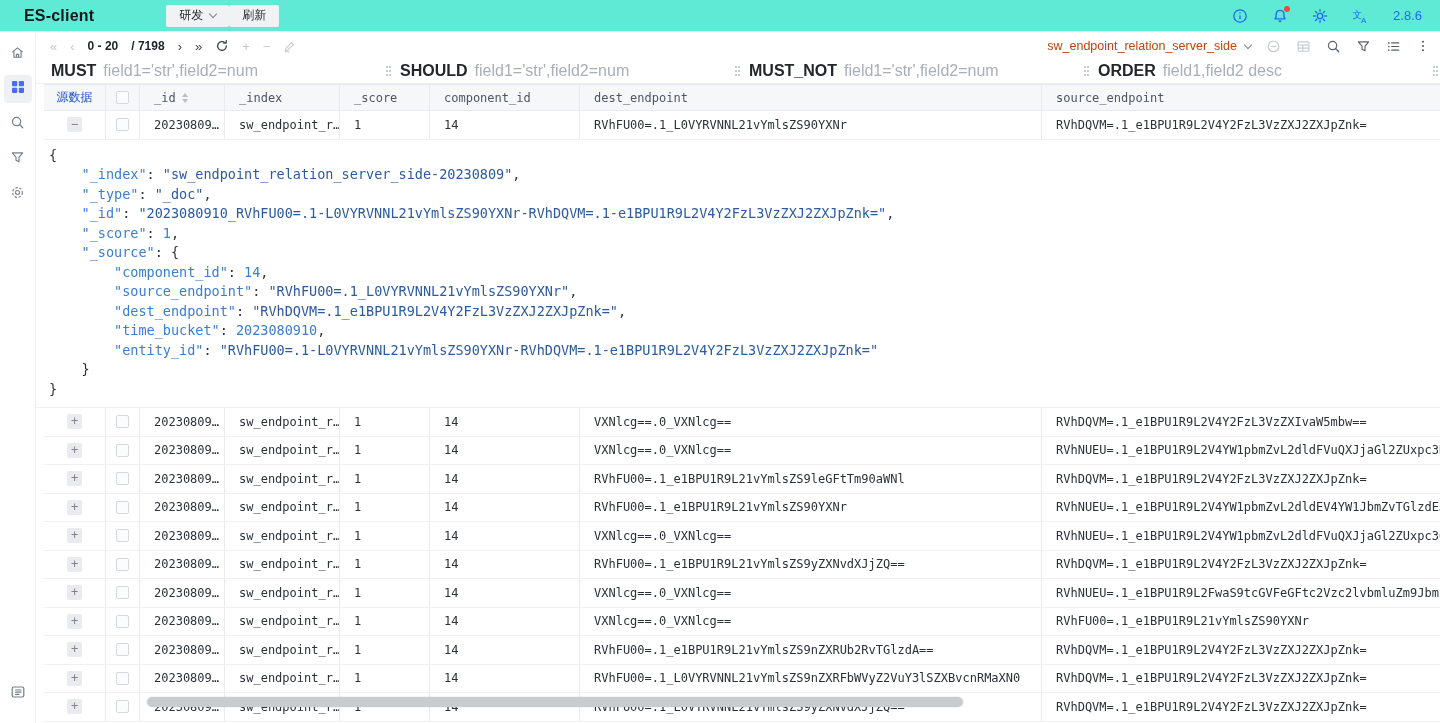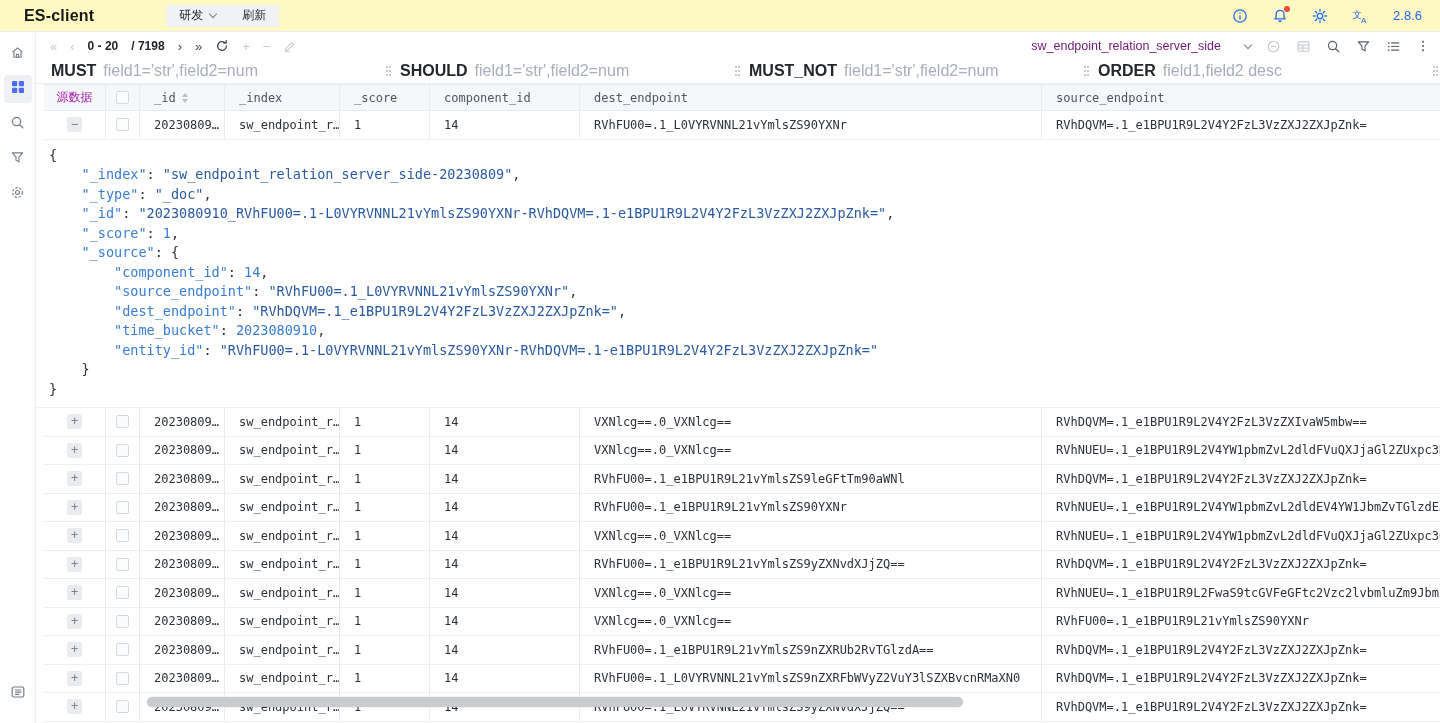--- a/index.html
+++ b/index.html
@@ -2,21 +2,21 @@
 <html><head>
 <meta charset="utf-8">
 <style>
   *{box-sizing:border-box}
   html,body{margin:0;padding:0}
   body{width:1440px;height:723px;overflow:hidden;position:relative;background:#fff;
        font-family:"Liberation Sans",sans-serif;color:#23262b;}
 
   
   .topbar{height:32px;display:flex;align-items:center;padding:0 18px 0 24px;
-          border-bottom:1px solid #ebedf0;background:#fef9c3;position:relative;z-index:5}
+          border-bottom:1px solid #ebedf0;background:#5eead4;position:relative;z-index:5}
   .app-title{font-size:16px;font-weight:700;color:#17181a;letter-spacing:.2px}
   .tbtn{height:22px;background:#f1f2f4;border:none;border-radius:2px;
         font-size:12px;color:#1f2329;padding:0 13px;display:inline-flex;align-items:center;gap:7px;
         font-family:inherit;cursor:pointer}
   .tbtn.first{margin-left:72px}
   .chev{width:6px;height:6px;border-right:1.3px solid #7d848d;border-bottom:1.3px solid #7d848d;
         transform:rotate(45deg);margin-top:-3px;display:inline-block}
   .tr-icons{margin-left:auto;display:flex;align-items:center;gap:24px;color:#2468f2}
   .tr-icons svg{display:block}
   .bell-wrap{position:relative}
@@ -33,21 +33,21 @@
 
   
   .main{position:absolute;top:33px;left:36px;width:1404px;height:690px;overflow:hidden}
 
   .toolbar{height:26px;display:flex;align-items:center;padding:0 10px 0 14px}
   .pg{display:flex;align-items:center;gap:13px;font-size:13px}
   .pg .nav{cursor:pointer;color:#3f4650;font-size:13px;line-height:1}
   .pg .dis{color:#c3c7cd}
   .pg .num{font-size:12px;font-weight:700;color:#1f2329}
   .tb-right{margin-left:auto;display:flex;align-items:center;gap:15px;color:#59616d}
-  .idx-select{display:flex;align-items:center;gap:24px;font-size:12.5px;color:#701a75;cursor:pointer}
+  .idx-select{display:flex;align-items:center;gap:8px;font-size:12.5px;color:#c2410c;cursor:pointer}
   .ic{display:flex;align-items:center;cursor:pointer}
   .ic.dis{color:#c6cacf;cursor:default}
 
   
   .queryrow{height:25px;display:flex;align-items:stretch;padding-left:8px;border-bottom:1px solid #eceff2}
   .qfield{flex:1;display:flex;align-items:center;gap:7px;padding-left:7px;font-size:16px;
           white-space:nowrap;overflow:hidden;cursor:text}
   .qlabel{font-weight:700;color:#23262b}
   .qph{color:#a9aeb8}
   .qhandle{width:12px;display:flex;align-items:center;justify-content:center;cursor:col-resize}
@@ -55,21 +55,21 @@
         box-shadow:0 -4px 0 currentColor,0 4px 0 currentColor,3px 0 0 currentColor,3px -4px 0 currentColor,3px 4px 0 currentColor}
 
   
   .thead,.trow{display:grid;grid-template-columns:62px 34px 85px 115px 90px 150px 462px minmax(0,1fr);
                margin-left:8px}
   .thead{height:27px;background:#f6f7f9;border-top:1px solid #e7eaee;border-bottom:1px solid #e7eaee}
   .th,.td{display:flex;align-items:center;height:100%;padding-left:14px;white-space:nowrap;overflow:hidden;
           border-right:1px solid #e9ecef}
   .th{font:12px "DejaVu Sans Mono",monospace;color:#4d5663}
   .th:last-child,.td:last-child{border-right:none}
-  .th.cjk{font-family:Liberation Mono, monospace;font-size:12px;color:#a21caf;justify-content:center;padding:0}
+  .th.cjk{font-family:Liberation Mono, monospace;font-size:12px;color:#1d4ed8;justify-content:center;padding:0}
   .c-center{justify-content:center;padding:0}
   .trow{height:28.5px;border-bottom:1px solid #eef0f3;background:#fff}
   .td{font:12px "DejaVu Sans Mono",monospace;color:#2c3137}
   .expbox{width:15px;height:15px;background:#e9ebee;border-radius:2px;color:#7d848d;
           font:12px/15px "DejaVu Sans Mono",monospace;text-align:center;cursor:pointer}
   .chk{width:13px;height:13px;border:1px solid #d5d9de;background:#fbfcfd;border-radius:2px;cursor:pointer}
   .sort{display:inline-flex;flex-direction:column;gap:2px;margin-left:6px;cursor:pointer}
   .sort i{width:0;height:0;border-left:3.5px solid transparent;border-right:3.5px solid transparent}
   .sort .up{border-bottom:4px solid #b9bfc8}
   .sort .down{border-top:4px solid #b9bfc8}

